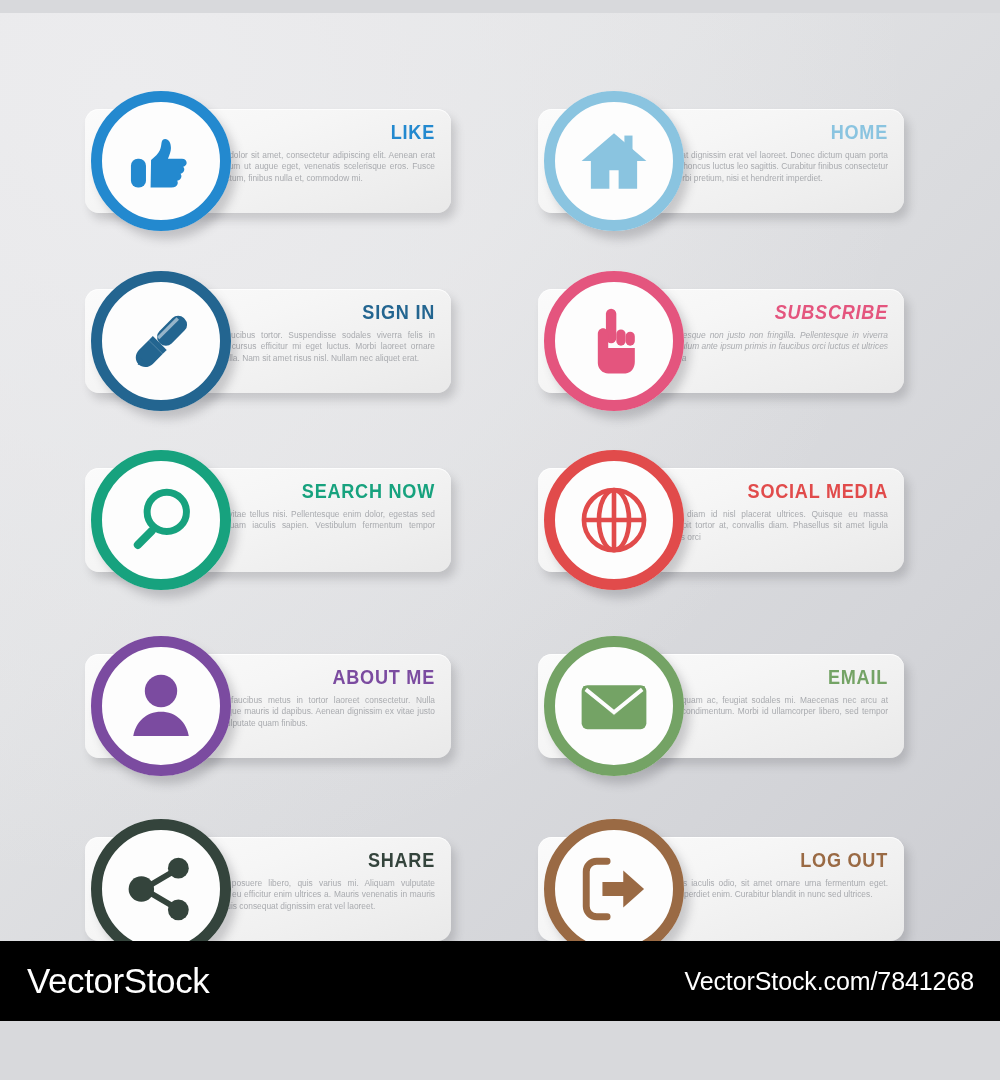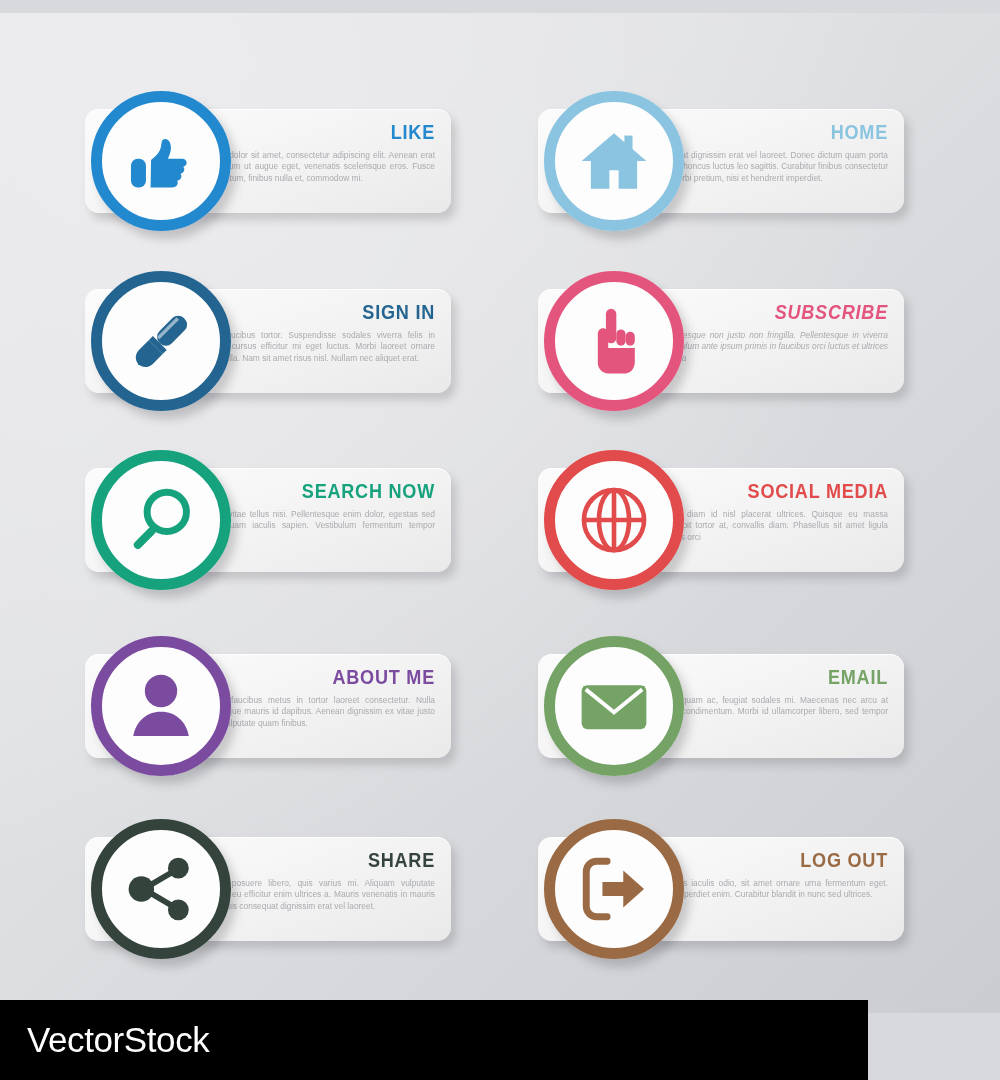--- a/index.html
+++ b/index.html
@@ -102,22 +102,22 @@
     position: absolute;
     left: 0; top: 0; right: 0; bottom: 0;
     border-radius: 50%;
     border: 11px solid currentColor;
   }
   .badge svg { position: relative; width: 74px; height: 74px; display: block; }
 
   
   #footer {
     position: absolute;
-    left: 0; top: 1000px;
-    width: 868px; height: 80px;
+    left: 0; top: 941px;
+    width: 1000px; height: 80px;
     background: #000;
   }
   #footer .wm-left {
     position: absolute;
     left: 27px; top: 50%;
     transform: translateY(-50%);
     color: #fff;
     font-size: 35px;
     letter-spacing: -0.4px;
   }
@@ -317,13 +317,14 @@
           <path d="M22 26h18V16l18 16-18 16V38H22z" fill="#9a6a44"></path>
         </svg>
       </div>
     </div>
 
   </div>
 </div>
 
 <div id="footer">
   <div class="wm-left">VectorStock</div>
+  <div class="wm-right">VectorStock.com/7841268</div>
 </div>
 
 </body></html>

